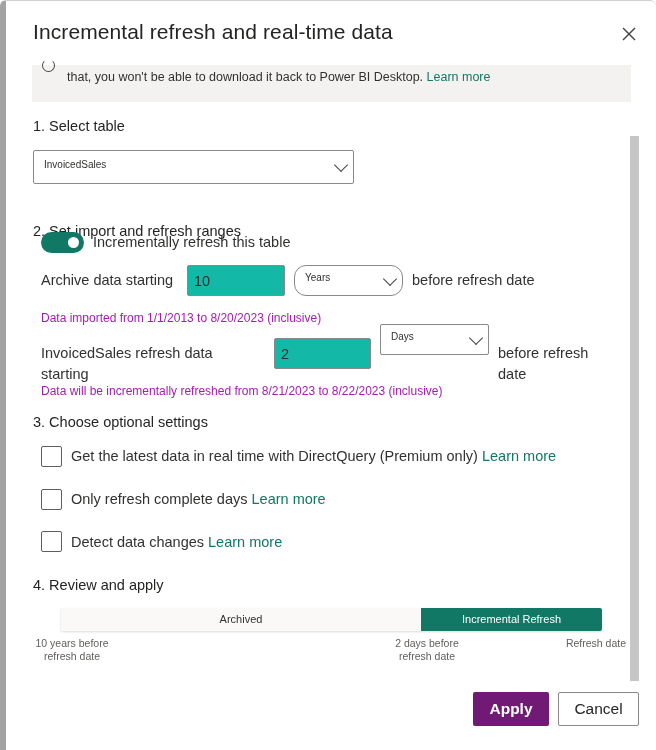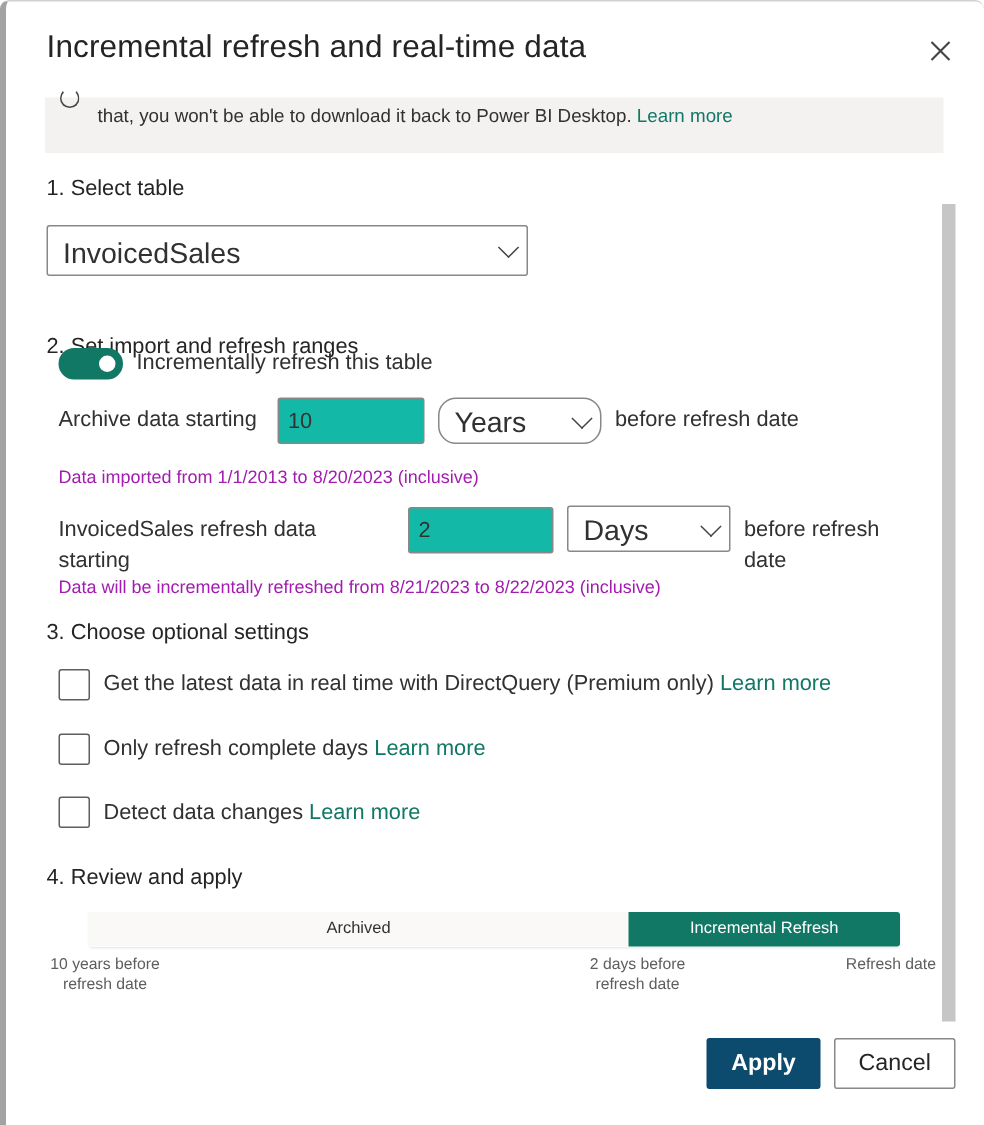--- a/index.html
+++ b/index.html
@@ -1,35 +1,35 @@
 <!DOCTYPE html>
 <html><head>
 <meta charset="utf-8">
 <style>
   * { box-sizing: border-box; margin: 0; padding: 0; }
   html, body { width: 656px; height: 750px; overflow: hidden; background: #ffffff; }
   body { font-family: "Liberation Sans", "DejaVu Sans", sans-serif; color: #252423; position: relative; }
 
   .dialog { position: absolute; left: 0; top: 0; width: 656px; height: 750px; background: #fff;
-            border-left: 4px solid #a3a3a3; border-top: 1px solid #d0d0d0; border-radius: 6px 6px 0 0; }
+            border-left: 6px solid #a3a3a3; border-top: 1px solid #d0d0d0; border-radius: 6px 6px 0 0; }
 
   .title { position: absolute; left: 27px; top: 19px; font-size: 21px; color: #252423; letter-spacing: 0.1px; }
   .close { position: absolute; left: 612px; top: 22px; width: 22px; height: 22px; cursor: pointer; }
 
   .info-banner { position: absolute; left: 26px; top: 64px; width: 599px; height: 37px; background: #f3f2f1; }
   .info-icon { position: absolute; left: 10px; top: -6px; width: 13px; height: 13px; border: 1.3px solid #444; border-top-color: transparent; border-radius: 50%; }
   .info-text { position: absolute; left: 35px; top: 5px; font-size: 12.5px; color: #323130; white-space: nowrap; }
   .link { color: #117865; cursor: pointer; }
 
   .scrollbar { position: absolute; left: 624px; top: 135px; width: 9px; height: 545px; background: #c6c6c6; }
 
   .section-h { position: absolute; left: 27px; font-size: 14.5px; color: #252423; }
 
   .select { position: absolute; border: 1px solid #8a8886; border-radius: 2px; background: #fff; cursor: pointer; }
-  .select .val { position: absolute; left: 10px; font-size: 19px; color: #323130; }
+  .select .val { position: absolute; left: 10px; font-size: 10px; color: #323130; }
   .select .chev { position: absolute; top: 50%; width: 10px; height: 10px; margin-top: -7px;
                   border-right: 1.3px solid #444; border-bottom: 1.3px solid #444; transform: rotate(45deg); }
 
   .input { position: absolute; border: 1px solid #8a8886; border-radius: 2px; background: #14b8a6;
            font-family: "Liberation Sans", "DejaVu Sans", sans-serif; font-size: 14.5px; color: #323130; padding-left: 6px; outline: none; }
 
   .toggle { position: absolute; left: 35px; top: 231px; width: 43px; height: 21px; background: #117865; border-radius: 11px; cursor: pointer; }
   .toggle .knob { position: absolute; right: 5px; top: 5px; width: 11px; height: 11px; background: #fff; border-radius: 50%; }
 
   .lbl { position: absolute; font-size: 14.5px; color: #323130; white-space: nowrap; }
@@ -38,21 +38,21 @@
   .checkbox { position: absolute; left: 35px; width: 21px; height: 21px; border: 1px solid #605e5c; border-radius: 2px; background: #fff; cursor: pointer; }
   .cb-label { position: absolute; left: 65px; font-size: 14.5px; color: #323130; white-space: nowrap; }
 
   .timeline { position: absolute; left: 55px; top: 607px; width: 541px; height: 23px; box-shadow: 0 1px 2px rgba(0,0,0,0.15); }
   .seg-archived { position: absolute; left: 0; top: 0; width: 360px; height: 23px; background: #faf9f8; font-size: 11px; color: #323130; text-align: center; line-height: 23px; }
   .seg-incr { position: absolute; left: 360px; top: 0; width: 181px; height: 23px; background: #117865; color: #fff; font-size: 11px; text-align: center; line-height: 23px; border-radius: 0 2px 2px 0; }
   .tl-label { position: absolute; font-size: 10.5px; color: #605e5c; text-align: center; line-height: 13px; }
 
   .btn { position: absolute; top: 691px; height: 34px; font-size: 15.5px; border-radius: 2px; cursor: pointer;
          font-family: "Liberation Sans", "DejaVu Sans", sans-serif; display: flex; align-items: center; justify-content: center; }
-  .btn-apply { left: 467px; width: 76px; background: #0c4a6e; color: #fff; border: none; font-weight: bold; }
+  .btn-apply { left: 467px; width: 76px; background: #701a75; color: #fff; border: none; font-weight: bold; }
   .btn-cancel { left: 552px; width: 81px; background: #fff; color: #252423; border: 1px solid #8a8886; }
 </style>
 </head>
 <body>
 
 <div class="dialog">
 
   <div class="title">Incremental refresh and real-time data</div>
   <div class="close">
     <svg width="22" height="22" viewBox="0 0 22 22">
@@ -88,21 +88,21 @@
   <div class="select" style="left:288px; top:264px; width:109px; height:31px;border-radius:12px;">
     <span class="val" style="top:6px;">Years</span>
     <span class="chev" style="left:90px;"></span>
   </div>
   <div class="lbl" style="left:406px; top:271px;">before refresh date</div>
   <div class="small" style="left:35px; top:310px;">Data imported from 1/1/2013 to 8/20/2023 (inclusive)</div>
 
   <div class="lbl" style="left:35px; top:344px;">InvoicedSales refresh data</div>
   <div class="lbl" style="left:35px; top:365px;">starting</div>
   <input class="input" style="left: 268px; top: 337px; width: 97px; height: 31px;" value="2">
-  <div class="select" style="left:374px; top:336px; width:109px; height:31px;">
+  <div class="select" style="left:374px; top:323px; width:109px; height:31px;">
     <span class="val" style="top:6px;">Days</span>
     <span class="chev" style="left:90px;"></span>
   </div>
   <div class="lbl" style="left:492px; top:344px;">before refresh</div>
   <div class="lbl" style="left:492px; top:365px;">date</div>
   <div class="small" style="left:35px; top:383px;">Data will be incrementally refreshed from 8/21/2023 to 8/22/2023 (inclusive)</div>
 
   <div class="section-h" style="top:413px;">3. Choose optional settings</div>
 
   <div class="checkbox" style="top:445px;"></div>

